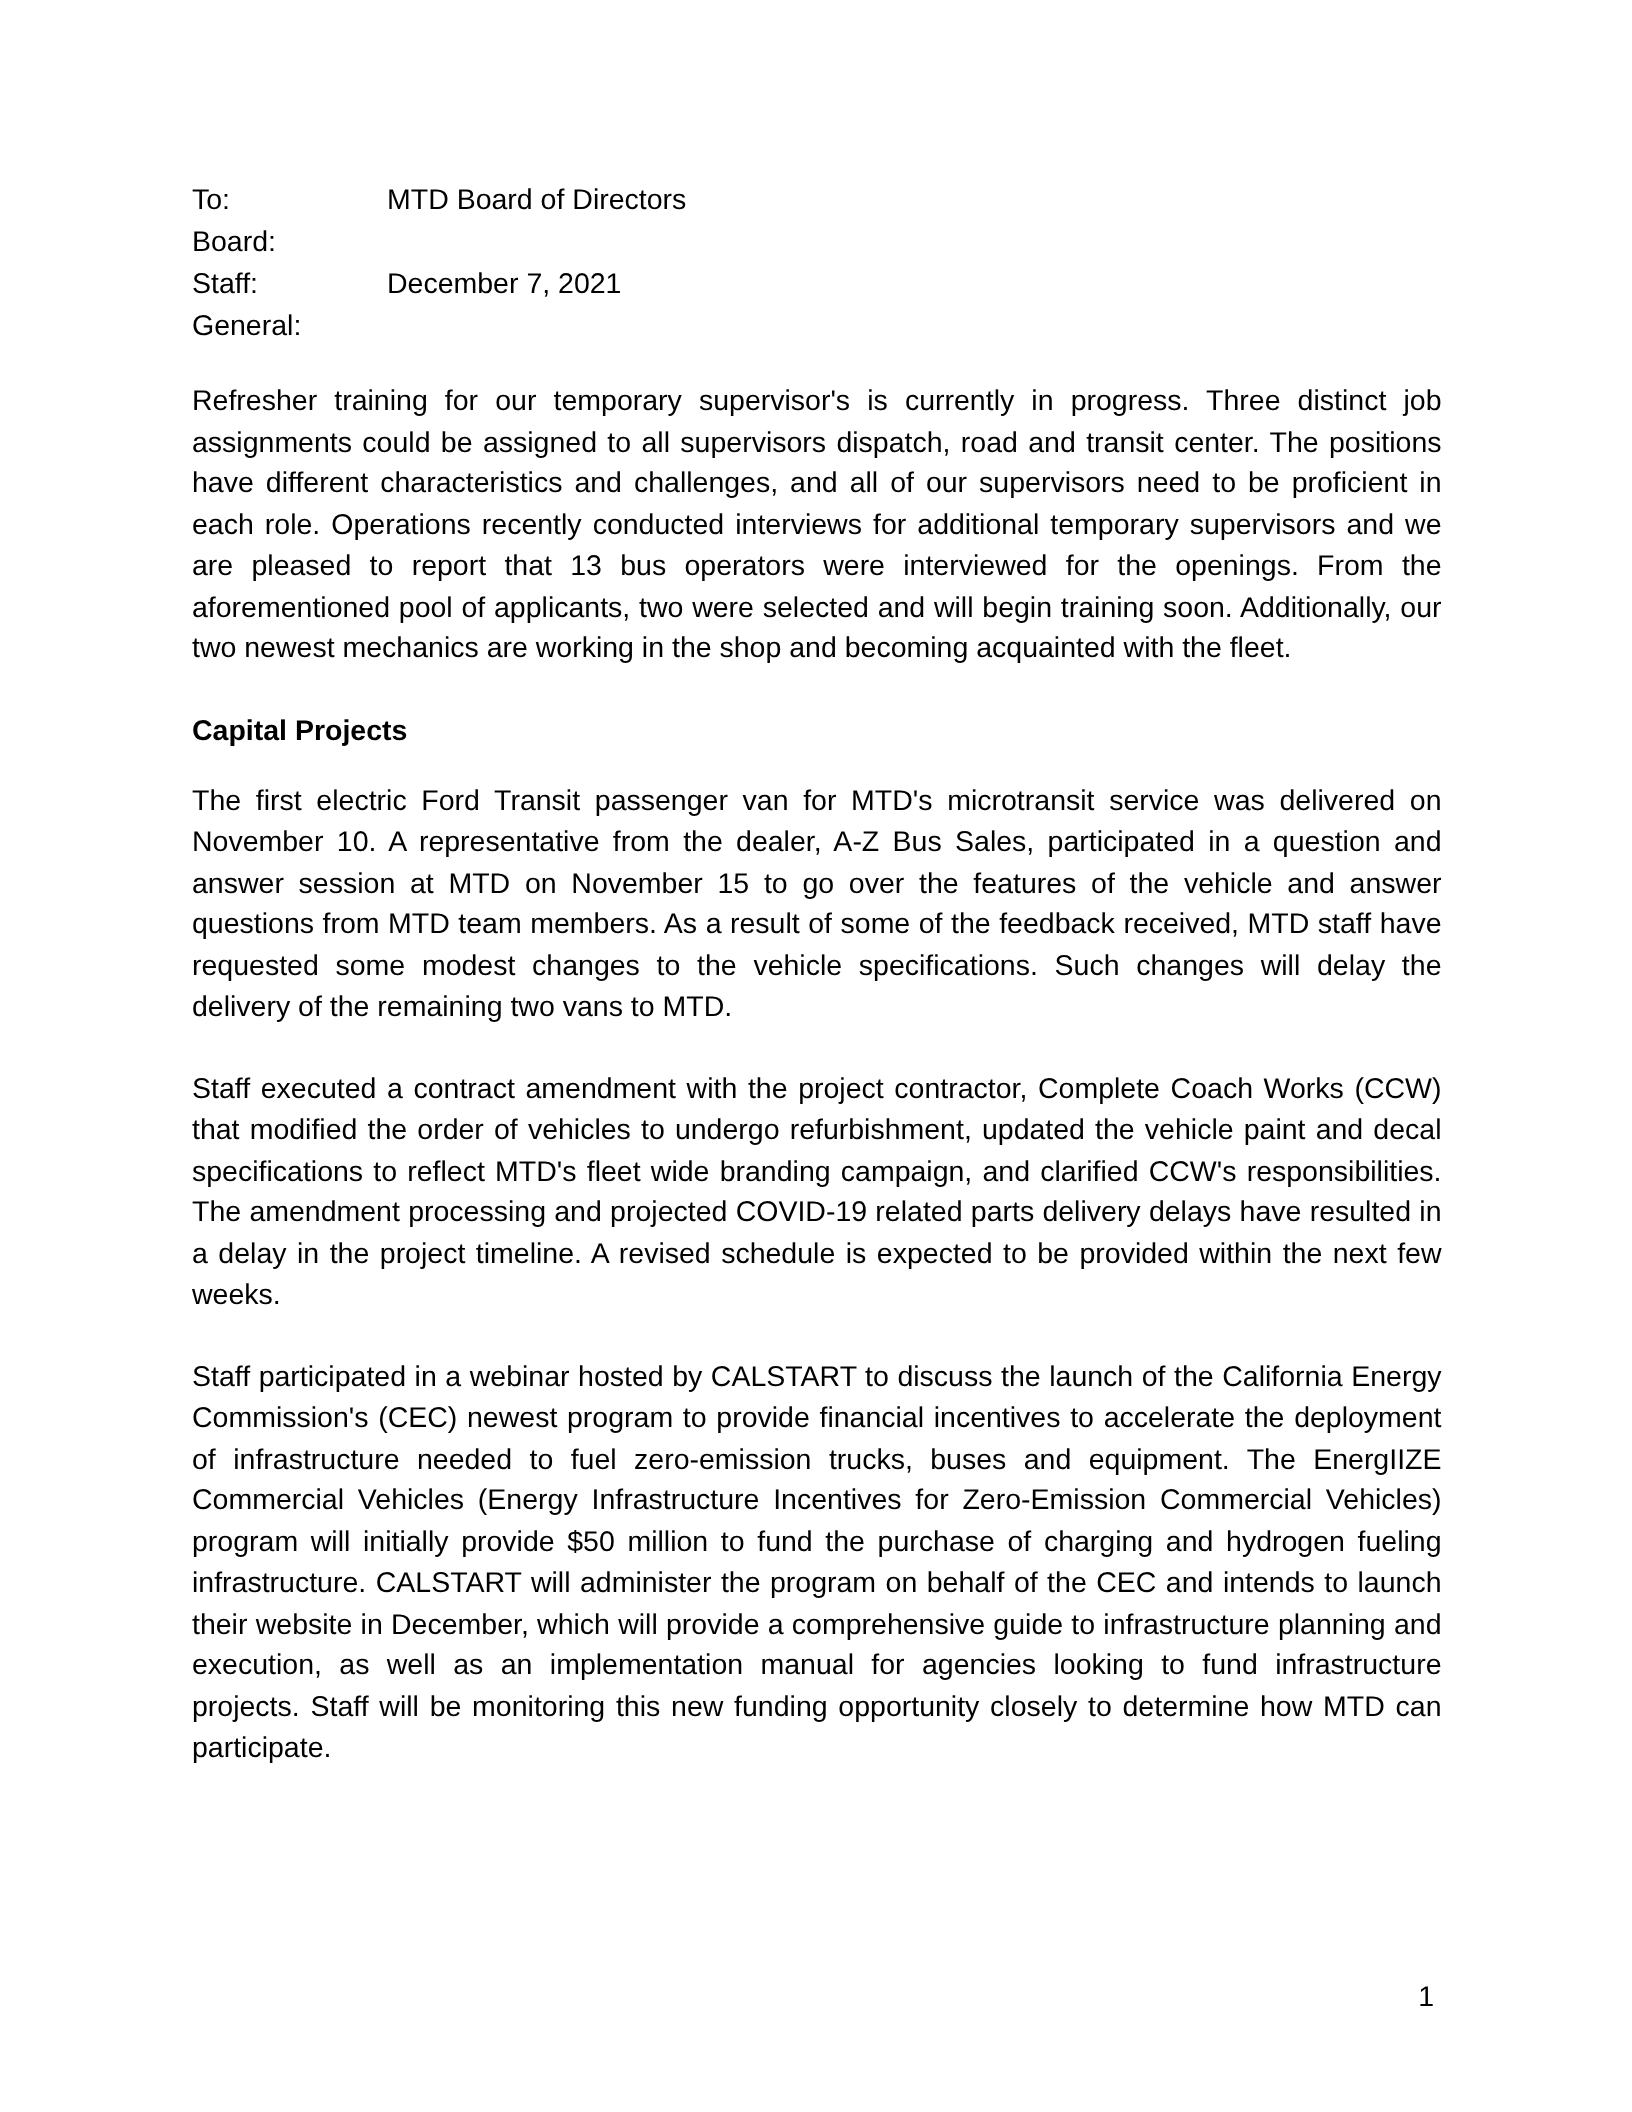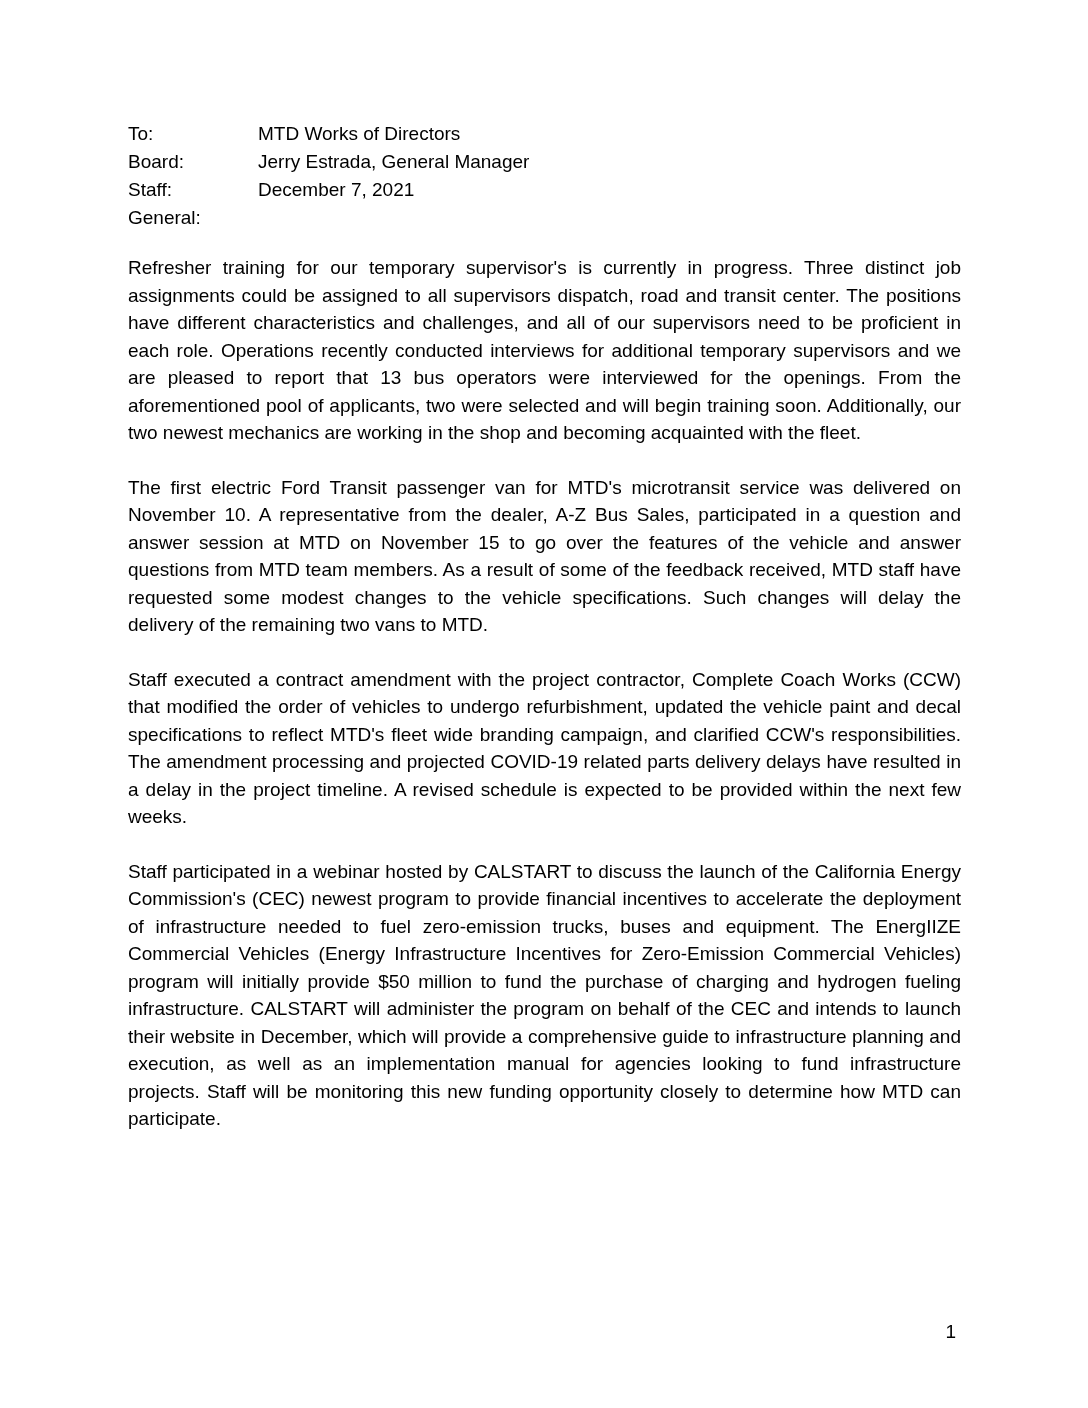--- a/index.html
+++ b/index.html
@@ -64,37 +64,37 @@
 </style>
 </head>
 <body>
 
 <div class="page">
   <div class="content">
 
     <div class="memo-header">
       <div class="memo-row">
         <span class="memo-label">To:</span>
-        <span class="memo-value">MTD Works of Directors</span>
+        <span class="memo-value">MTD Board of Directors</span>
       </div>
       <div class="memo-row">
         <span class="memo-label">Board:</span>
-        <span class="memo-value">Jerry Estrada, General Manager</span>
       </div>
       <div class="memo-row">
         <span class="memo-label">Staff:</span>
         <span class="memo-value">December 7, 2021</span>
       </div>
       <div class="memo-row">
         <span class="memo-label">General:</span>
       </div>
     </div>
 
     <p class="para">Refresher training for our temporary supervisor's is currently in progress.  Three distinct job assignments could be assigned to all supervisors dispatch, road and transit center.  The positions have different characteristics and challenges, and all of our supervisors need to be proficient in each role.  Operations recently conducted interviews for additional temporary supervisors and we are pleased to report that 13 bus operators were interviewed for the openings.  From the aforementioned pool of applicants, two were selected and will begin training soon.  Additionally, our two newest mechanics are working in the shop and becoming acquainted with the fleet.</p>
 
+    <h2 class="section-heading">Capital Projects</h2>
 
     <p class="para">The first electric Ford Transit passenger van for MTD's microtransit service was delivered on November 10.  A representative from the dealer, A-Z Bus Sales, participated in a question and answer session at MTD on November 15 to go over the features of the vehicle and answer questions from MTD team members.  As a result of some of the feedback received, MTD staff have requested some modest changes to the vehicle specifications.  Such changes will delay the delivery of the remaining two vans to MTD.</p>
 
     <p class="para">Staff executed a contract amendment with the project contractor, Complete Coach Works (CCW) that modified the order of vehicles to undergo refurbishment, updated the vehicle paint and decal specifications to reflect MTD's fleet wide branding campaign, and clarified CCW's responsibilities. The amendment processing and projected COVID-19 related parts delivery delays have resulted in a delay in the project timeline. A revised schedule is expected to be provided within the next few weeks.</p>
 
 
     <p class="para">Staff participated in a webinar hosted by CALSTART to discuss the launch of the California Energy Commission's (CEC) newest program to provide financial incentives to accelerate the deployment of infrastructure needed to fuel zero-emission trucks, buses and equipment.  The EnergIIZE Commercial Vehicles (Energy Infrastructure Incentives for Zero-Emission Commercial Vehicles) program will initially provide $50 million to fund the purchase of charging and hydrogen fueling infrastructure.  CALSTART will administer the program on behalf of the CEC and intends to launch their website in December, which will provide a comprehensive guide to infrastructure planning and execution, as well as an implementation manual for agencies looking to fund infrastructure projects.  Staff will be monitoring this new funding opportunity closely to determine how MTD can participate.</p>
 
   </div>
 

